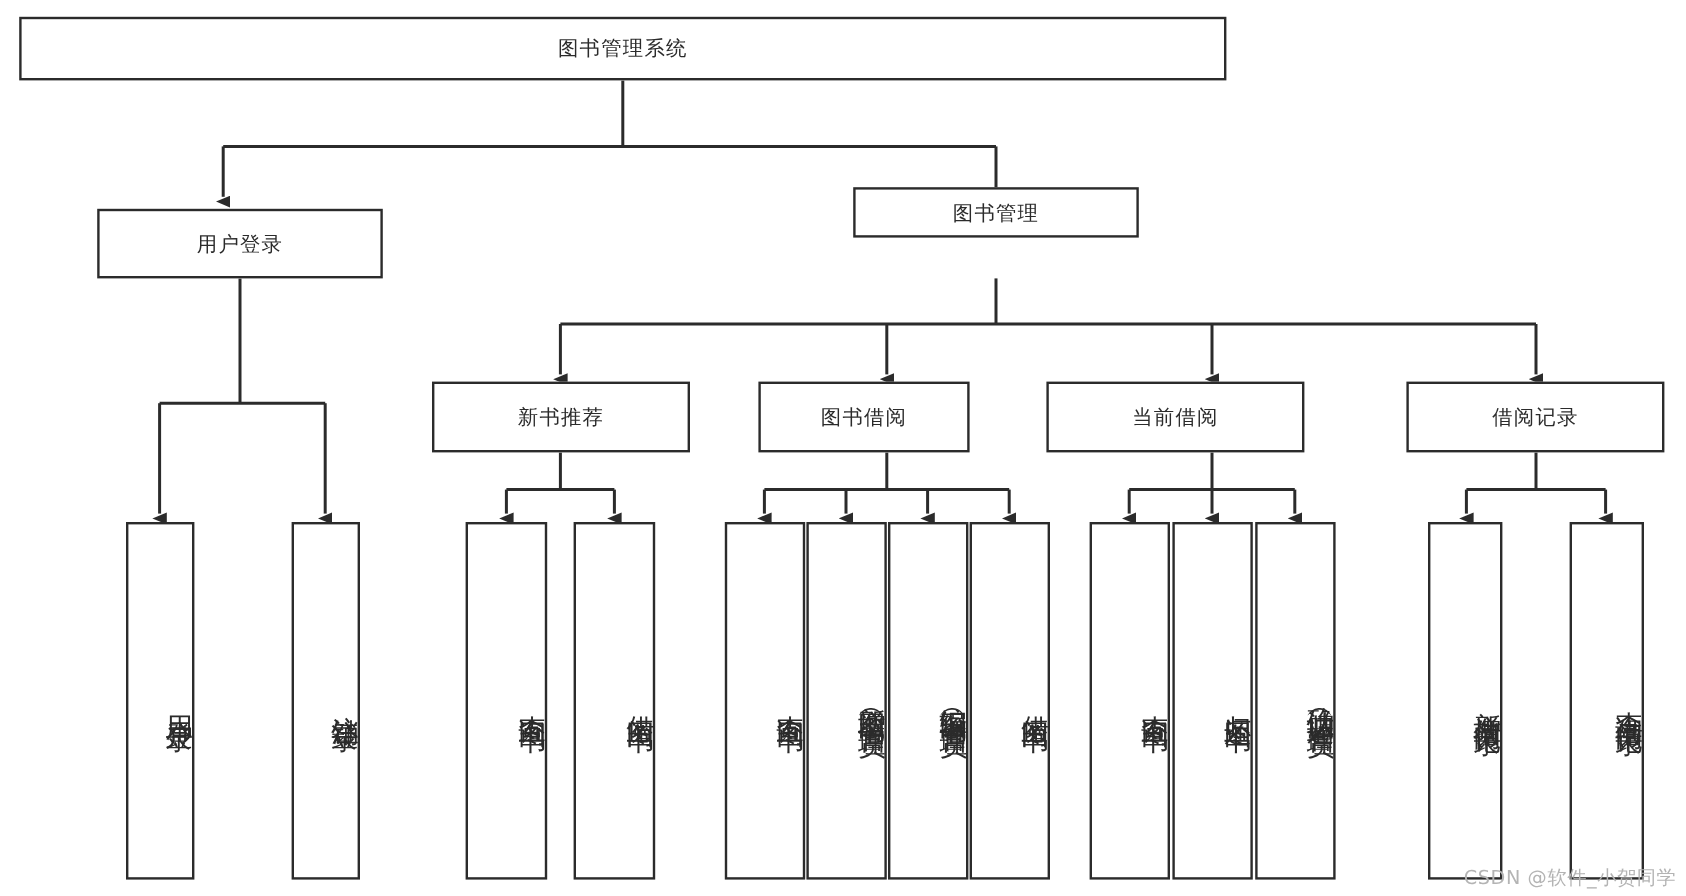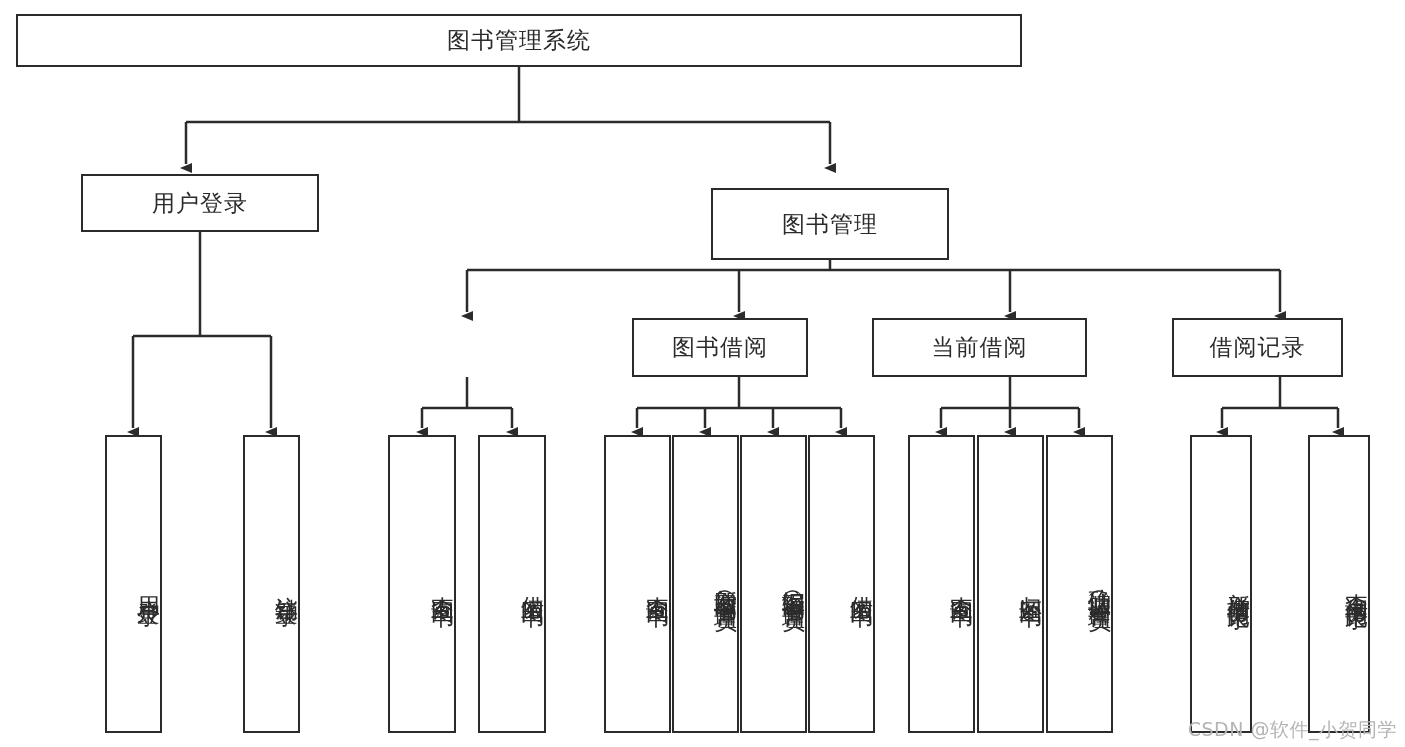--- a/index.html
+++ b/index.html
@@ -29,21 +29,21 @@
     position: absolute;
     box-sizing: border-box;
     background: #ffffff;
     border: 2px solid #2b2b2b;
     display: flex;
     align-items: center;
     justify-content: center;
     color: #2b2b2b;
   }
   .node.horiz {
-    font-size: 23px;
+    font-size: 17px;
     letter-spacing: 1px;
     align-items: center;
   }
   .node.vert {
     writing-mode: vertical-rl;
     text-orientation: upright;
     font-size: 23px;
     letter-spacing: 3px;
     padding-top: 6px;
     padding-bottom: 6px;
@@ -57,21 +57,21 @@
     display: block;
     white-space: nowrap;
   }
   .node.vert.top-aligned {
     align-items: flex-start;
   }
   .watermark {
     position: absolute;
     right: 8px;
     bottom: 4px;
-    font-size: 19px;
+    font-size: 16px;
     color: #b4b4b4;
     white-space: nowrap;
     letter-spacing: 0.5px;
   }
 </style>
 </head>
 <body>
 
 <div id="canvas">
 
@@ -128,31 +128,34 @@
     </g>
   </svg>
 
   <div class="node horiz" style="left:16px; top:14px; width:1006px; height:53px;">
     <span>图书管理系统</span>
   </div>
 
   <div class="node horiz" style="left:81px; top:174px; width:238px; height:58px;">
     <span>用户登录</span>
   </div>
-  <div class="node horiz" style="left:711px; top:188px; width:238px; height:72px;">
+  <div class="node horiz" style="left:711px; top:156px; width:238px; height:42px;">
     <span>图书管理</span>
   </div>
 
+  <div class="node horiz" style="left:360px; top:318px; width:215px; height:59px;">
+    <span>新书推荐</span>
+  </div>
   <div class="node horiz" style="left:632px; top:318px; width:176px; height:59px;">
     <span>图书借阅</span>
   </div>
   <div class="node horiz" style="left:872px; top:318px; width:215px; height:59px;">
     <span>当前借阅</span>
   </div>
-  <div class="node horiz" style="left:1172px; top:318px; width:171px; height:59px;">
+  <div class="node horiz" style="left:1172px; top:318px; width:215px; height:59px;">
     <span>借阅记录</span>
   </div>
 
   <div class="node vert" style="left:105px; top:435px; width:57px; height:298px;">
     <span class="vlabel">用户登录</span>
   </div>
   <div class="node vert" style="left:243px; top:435px; width:57px; height:298px;">
     <span class="vlabel">注销登录</span>
   </div>
 

